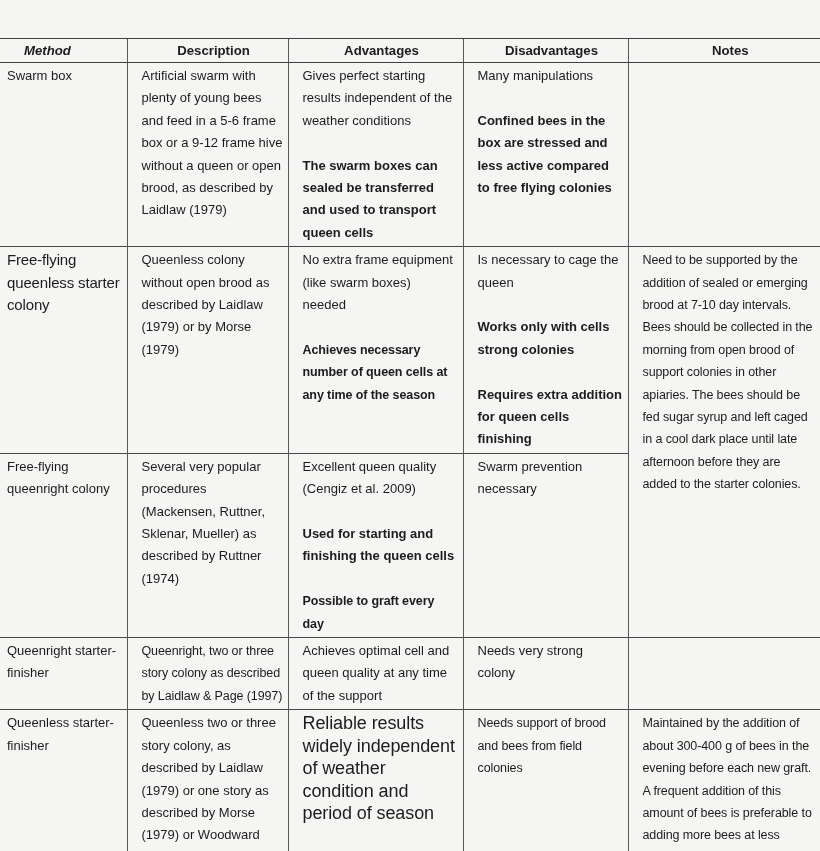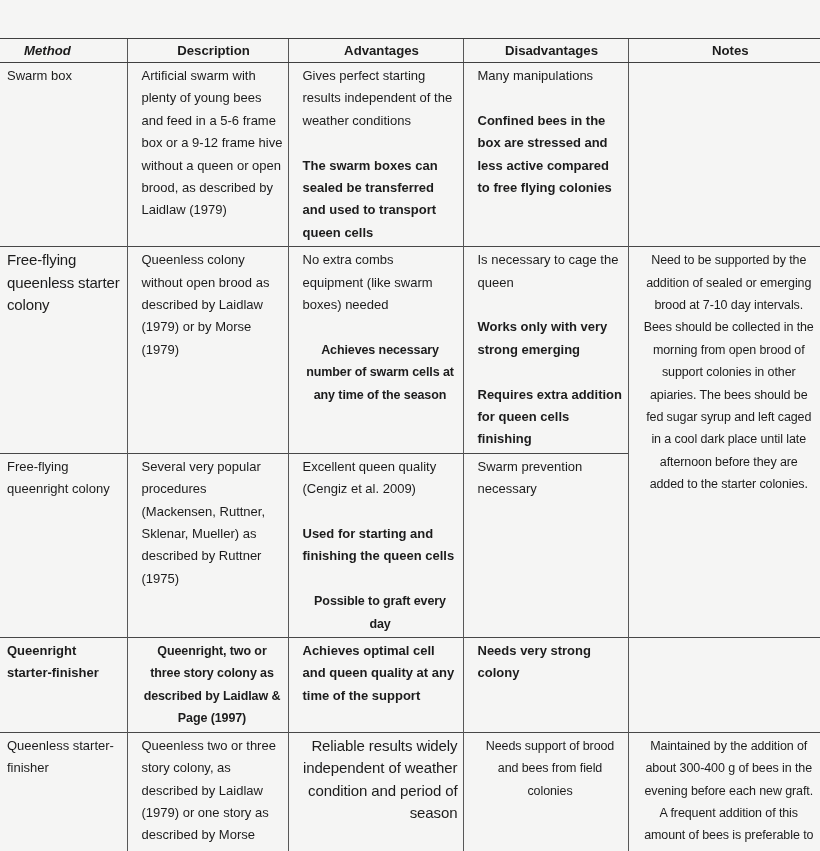--- a/index.html
+++ b/index.html
@@ -46,29 +46,29 @@
 
   th + th, td + td { border-left: 1px solid #585858; padding-left: 14px; }
 
   tbody tr { border-bottom: 1px solid #474747; }
   tbody tr.last { border-bottom: none; }
 
   tr.h-header { height: 22px; }
   tr.h-r1 { height: 158px; }
   tr.h-r2 { height: 182px; }
   tr.h-r3 { height: 160px; }
-  tr.h-r4 { height: 68px; font-weight: bold; }
+  tr.h-r4 { height: 68px; }
   tr.h-r5 { height: 204px; }
 
   td p { margin: 0; }
   td p + p { margin-top: 22.4px; font-weight: bold; }
 
   .tight { font-size: 15px; letter-spacing: -0.15px; }
-  .fit   { font-size: 15px; letter-spacing: -0.1px; text-align: right; }
-  .fit2  { font-size: 12.5px; letter-spacing: -0.1px; text-align: center; }
+  .fit   { font-size: 18px; letter-spacing: -0.1px; }
+  .fit2  { font-size: 12.5px; letter-spacing: -0.1px; }
 </style>
 </head>
 <body>
 
 <div class="page">
   <table class="methods-table">
     <colgroup>
       <col class="c-method">
         <col class="c-desc">
         <col class="c-adv">
@@ -101,37 +101,37 @@
         </td>
         <td></td>
       </tr>
 
       <tr class="h-r2">
         <td class="tight">Free-flying queenless starter colony</td>
         <td>
           <p>Queenless colony without open brood as described by Laidlaw (1979) or by Morse (1979)</p>
         </td>
         <td>
-          <p>No extra combs equipment (like swarm boxes) needed</p>
-          <p class="fit2">Achieves necessary number of swarm cells at any time of the season</p>
+          <p>No extra frame equipment (like swarm boxes) needed</p>
+          <p class="fit2">Achieves necessary number of queen cells at any time of the season</p>
         </td>
         <td>
           <p>Is necessary to cage the queen</p>
-          <p>Works only with very strong emerging</p>
+          <p>Works only with cells strong colonies</p>
           <p>Requires extra addition for queen cells finishing</p>
         </td>
         <td rowspan="2" class="fit2">
           <p>Need to be supported by the addition of sealed or emerging brood at 7-10 day intervals. Bees should be collected in the morning from open brood of support colonies in other apiaries. The bees should be fed sugar syrup and left caged in a cool dark place until late afternoon before they are added to the starter colonies.</p>
         </td>
       </tr>
 
       <tr class="h-r3">
         <td>Free-flying queenright colony</td>
         <td>
-          <p>Several very popular procedures (Mackensen, Ruttner, Sklenar, Mueller) as described by Ruttner (1975)</p>
+          <p>Several very popular procedures (Mackensen, Ruttner, Sklenar, Mueller) as described by Ruttner (1974)</p>
         </td>
         <td>
           <p>Excellent queen quality (Cengiz et al. 2009)</p>
           <p>Used for starting and finishing the queen cells</p>
           <p class="fit2">Possible to graft every day</p>
         </td>
         <td>
           <p>Swarm prevention necessary</p>
         </td>
       </tr>

